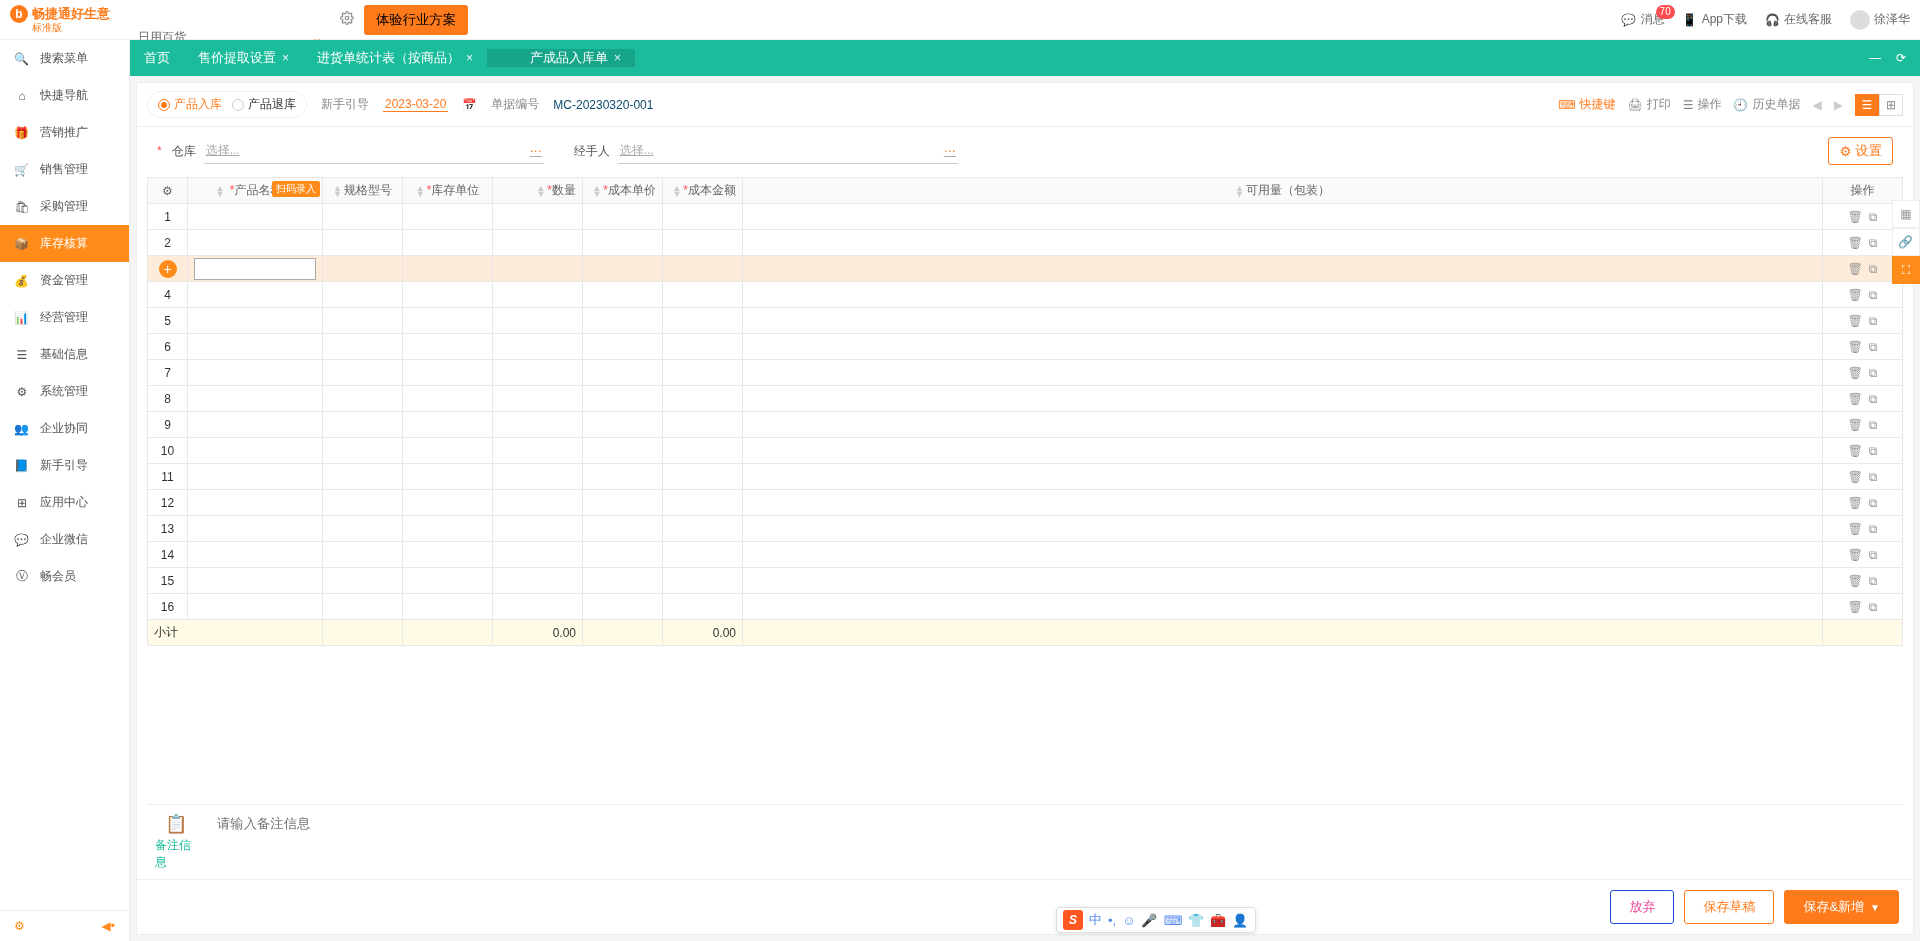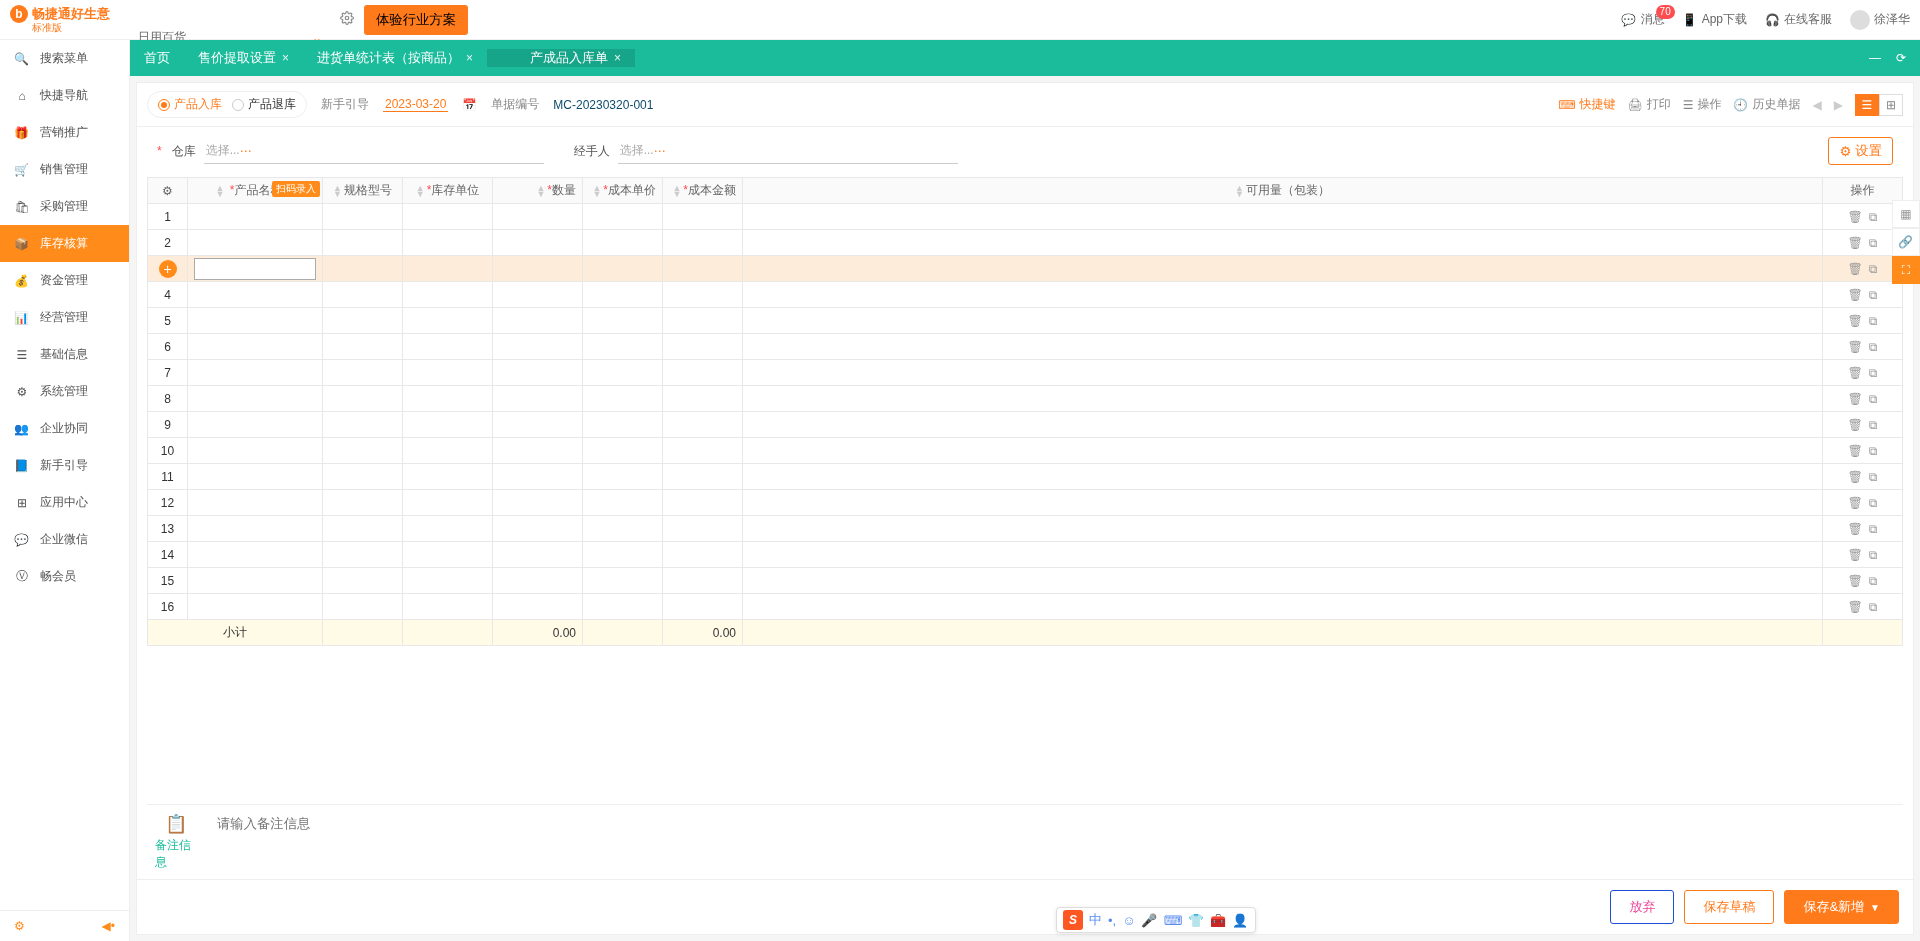--- a/index.html
+++ b/index.html
@@ -61,21 +61,21 @@
 .hdr-tool.orange { color: #ff7a1a; }
 .view-toggle { display: flex; gap: 0; }
 .vt { width: 24px; height: 22px; border: 1px solid #ddd; display: flex; align-items: center; justify-content: center; cursor: pointer; }
 .vt.active { background: #ff7a1a; color: #fff; border-color: #ff7a1a; }
 
 
 .filter-row { display: flex; align-items: center; padding: 10px 20px 12px 20px; gap: 30px; }
 .f-field { display: flex; align-items: center; gap: 8px; }
 .f-req { color: #ff4d4f; margin-right: 2px; }
 .f-label { color: #555; }
-.f-input { width: 340px; border: none; border-bottom: 1px solid #ccc; padding: 4px 2px; color: #aaa; display: flex; justify-content: flex-start; align-items: center; cursor: pointer; }
+.f-input { width: 340px; border: none; border-bottom: 1px solid #ccc; padding: 4px 2px; color: #aaa; display: flex; justify-content: space-between; align-items: center; cursor: pointer; text-decoration: underline; }
 .f-more { color: #ff7a1a; }
 .set-btn { margin-left: auto; border: 1px solid #ff7a1a; color: #ff7a1a; background: #fff; padding: 4px 10px; border-radius: 3px; cursor: pointer; display: flex; align-items: center; gap: 4px; }
 
 
 .tbl-wrap { flex: 1; overflow: auto; padding: 0 10px; }
 table { border-collapse: collapse; width: 100%; table-layout: fixed; }
 th, td { border: 1px solid #e8e8e8; height: 26px; padding: 0 6px; font-size: 12px; }
 thead th { background: #fafafa; color: #666; font-weight: normal; position: relative; }
 .col-idx { width: 40px; text-align: center; }
 .col-name { width: 135px; }
@@ -522,21 +522,21 @@
                 <td></td>
                 <td></td>
                 <td></td>
                 <td></td>
                 <td></td>
                 <td class="col-ops"><span class="op-ic">🗑</span><span class="op-ic">⧉</span></td>
               </tr>
             </tbody>
           <tfoot>
             <tr>
-              <td colspan="2" style="text-align:center">小计</td>
+              <td colspan="2" style="text-align:left">小计</td>
               <td></td>
                 <td></td>
               <td style="text-align:right">0.00</td>
               <td></td>
               <td style="text-align:right">0.00</td>
               <td></td>
                 <td></td>
             </tr>
           </tfoot>
         </table>

